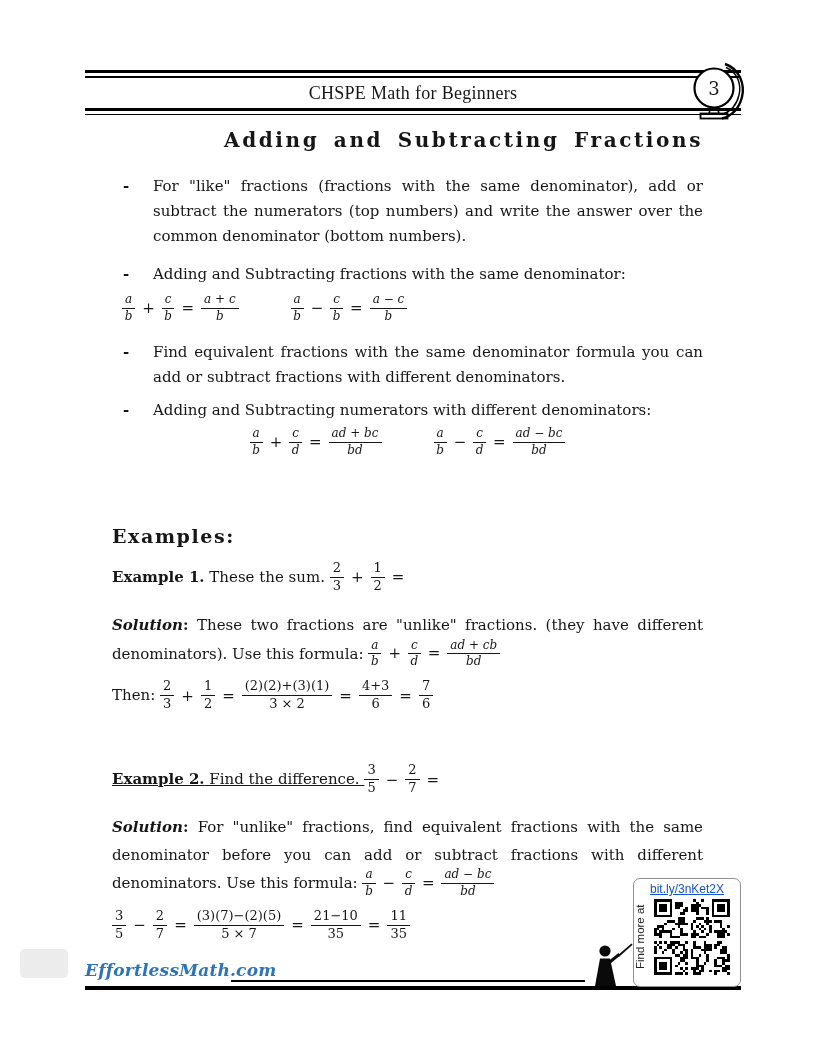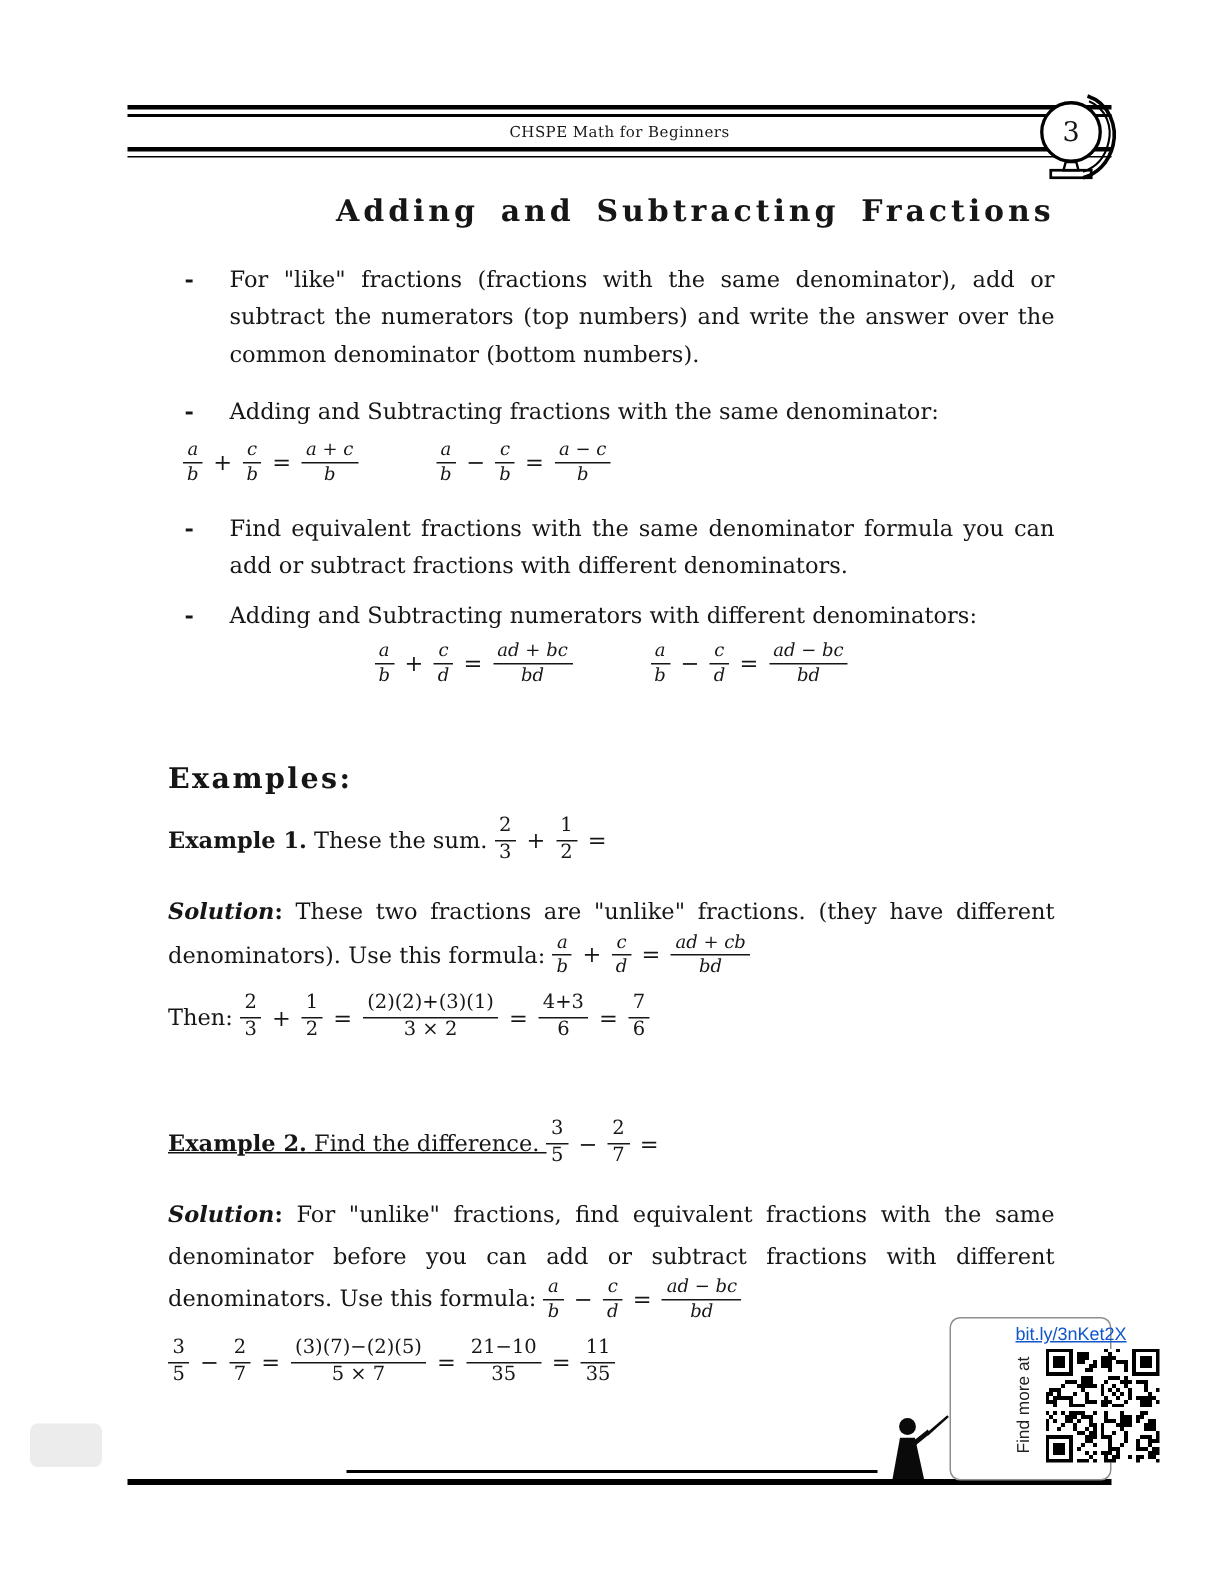--- a/index.html
+++ b/index.html
@@ -5,21 +5,21 @@
   html,body { margin:0; padding:0; background:#fff; }
   .page {
     position:relative; width:816px; height:1056px; background:#ffffff;
     font-family:"DejaVu Serif","Liberation Serif",serif; color:#161616; overflow:hidden;
   }
 
   
   .header { position:absolute; left:85px; top:70px; width:656px; }
   .rule-thick { height:3px; background:#000; }
   .rule-thin  { height:1.5px; background:#000; margin-top:3px; }
-  .header-text { text-align:center; font-size:10px; padding:5px 0 4px; letter-spacing:0.3px; }
+  .header-text { text-align:center; font-size:18px; padding:5px 0 4px; letter-spacing:0.3px;font-family:Liberation Serif, serif; }
   .globe { position:absolute; right:-8px; top:-9px; width:57px; height:63px; z-index:5; }
   .globe svg { position:absolute; left:0; top:0; }
   .globe .pageno {
     position:absolute; left:0; top:17px; width:44px; text-align:center;
     font-size:18px; color:#161616;
   }
 
   
   .main { position:absolute; left:112px; top:128px; width:591px; }
   .title { text-align:right; font-weight:bold; font-size:20px; letter-spacing:2.6px; word-spacing:5px; }
@@ -37,36 +37,36 @@
   .frac { display:inline-block; text-align:center; font-size:12px; line-height:1.15; vertical-align:middle; }
   .frac .num { display:block; border-bottom:1.4px solid #161616; padding:0 3px 1px; }
   .frac .den { display:block; padding-top:1px; }
   .frac.it { font-style:italic; }
   .op { display:inline-block; margin:0 7px; font-size:15px; }
   .mgap { display:inline-block; width:52px; }
 
   .formula-row { margin-top:6px; padding-left:10px; font-size:15px; min-height:36px; }
   .formula-row.centered { text-align:center; padding-left:0; margin-top:4px; }
 
-  .examples-h { margin-top:45px; font-size:19px; font-weight:bold; letter-spacing:1.6px; }
+  .examples-h { margin-top:62px; font-size:19px; font-weight:bold; letter-spacing:1.6px; }
 
   .ex-head { margin-top:14px; font-size:15px; min-height:38px; }
   .ex-head .frac { font-size:13px; }
   .para { margin-top:12px; font-size:15px; line-height:27px; text-align:justify; }
   .work { margin-top:10px; font-size:15px; min-height:40px; }
   .work .frac { font-size:13px; }
   .sp-before-ex2 { margin-top:44px;text-decoration:underline; }
 
   .bold { font-weight:bold; }
   .boldit { font-weight:bold; font-style:italic; }
 
   
   .qr-box {
     position:absolute; left:633px; top:878px; width:108px; height:109px;
-    border:1.5px solid #8f8f8f; border-radius:7px; background:#fff; z-index:6; box-sizing:border-box;padding-left:43px;
+    border:1.5px solid #8f8f8f; border-radius:7px; background:#fff; z-index:6; box-sizing:border-box;
   }
   .qr-link {
     display:block; text-align:center; margin-top:3px;
     font-family:"Liberation Sans",sans-serif; font-size:12px;
     color:#1155CC; text-decoration:underline; cursor:pointer;
   }
   .qr-body { display:flex; align-items:center; margin-top:2px; }
   .qr-label {
     writing-mode:vertical-rl; transform:rotate(180deg);
     font-family:"Liberation Sans",sans-serif; font-size:11.5px; color:#222;
@@ -422,20 +422,21 @@
               <rect x="17" y="28" width="1" height="1"></rect>
               <rect x="23" y="28" width="1" height="1"></rect>
               <rect x="28" y="28" width="1" height="1"></rect>
             </g>
         </svg>
       </span>
     </div>
   </div>
 
   <div class="watermark"></div>
+  <div class="site">EffortlessMath.com</div>
   <div class="thin-rule"></div>
   <div class="thick-rule"></div>
   <div class="teacher">
     <svg width="46" height="44" viewBox="0 0 46 44" fill="#0a0a0a">
       <circle cx="17" cy="8" r="5.6"></circle>
       <path d="M7 43 L12 15.5 L22 15.5 L28 43 Z"></path>
       <path d="M20.5 18 L30.5 10 L32.2 12.6 L22.5 20.5 Z"></path>
       <path d="M29.5 12.5 L43.5 0.5 L44.6 1.7 L30.8 14 Z"></path>
     </svg>
   </div>

